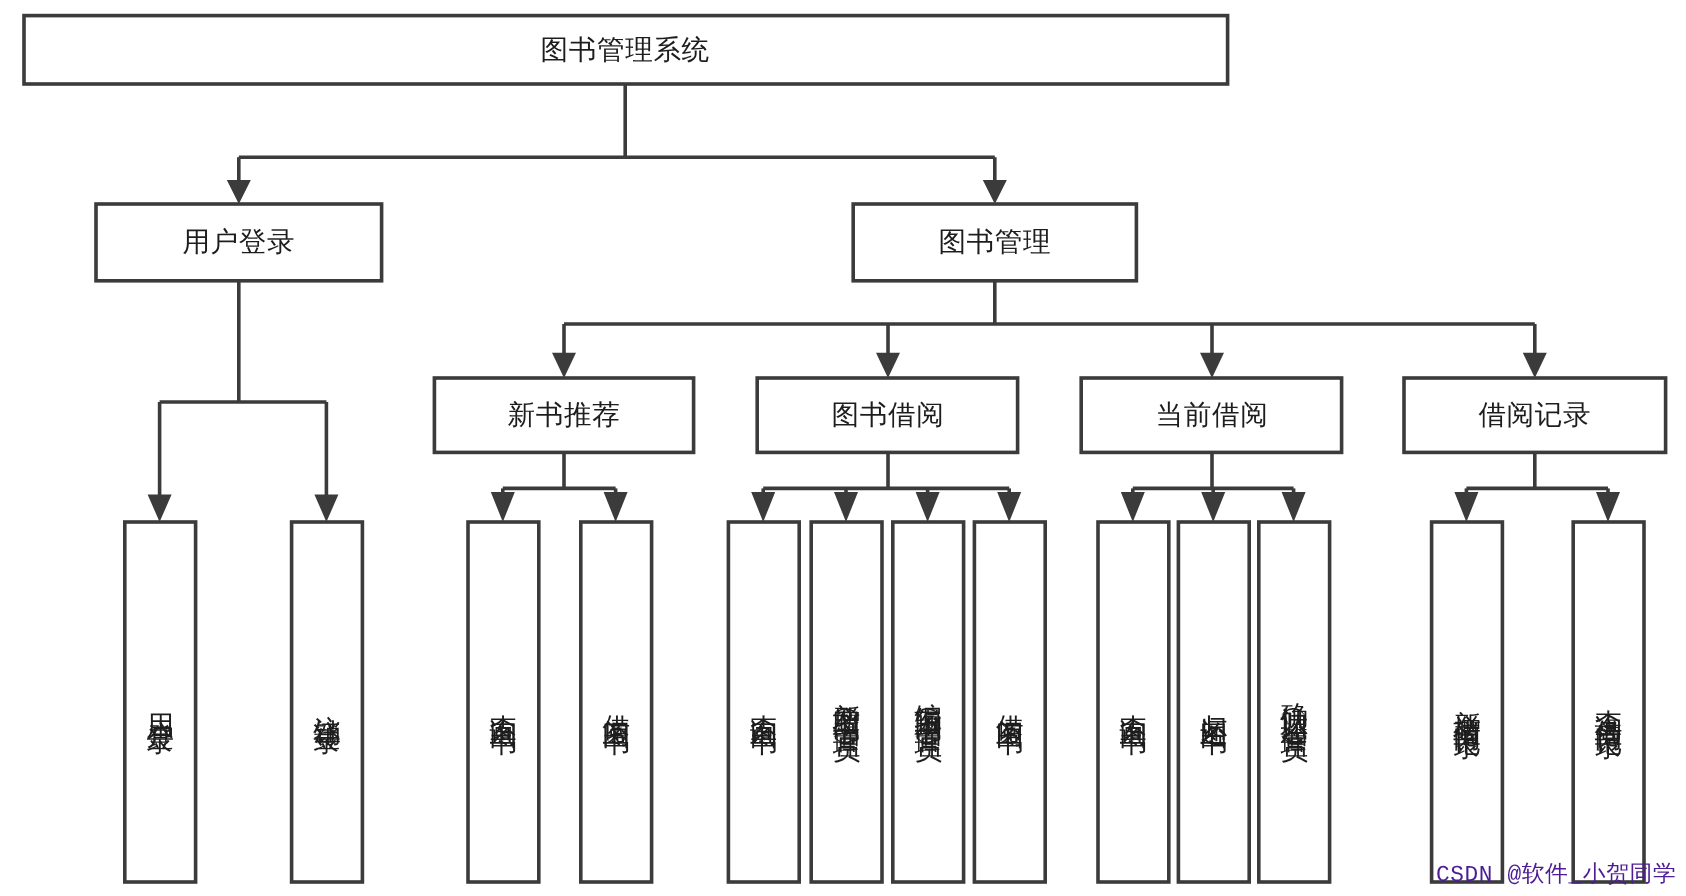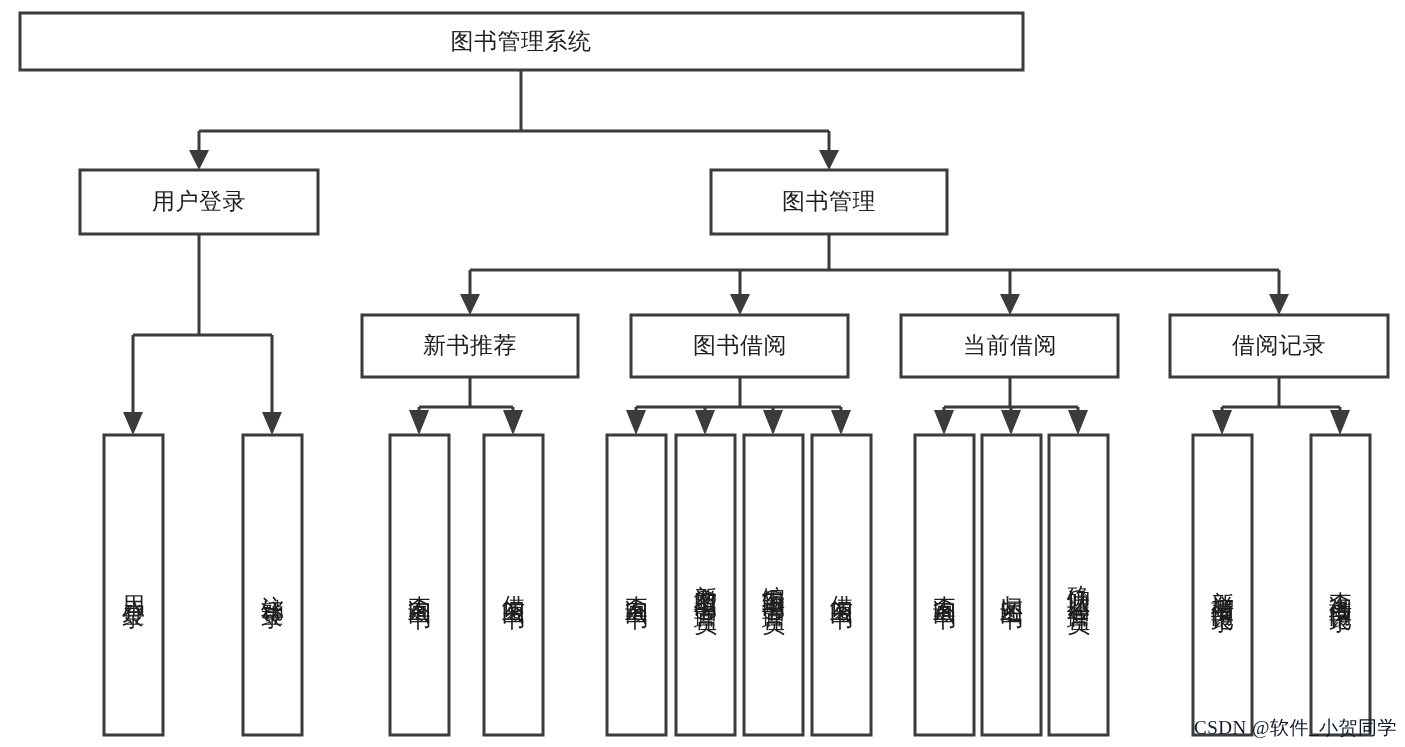--- a/index.html
+++ b/index.html
@@ -46,23 +46,23 @@
     font-size: 23px;
     fill: #1d1d1d;
     text-anchor: middle;
     dominant-baseline: middle;
     letter-spacing: 0.5px;
   }
   .watermark-text {
     position: absolute;
     right: 8px;
     bottom: 6px;
-    font-family: Liberation Serif, serif;
+    font-family: Liberation Mono, monospace;
     font-size: 19px;
-    color: #0f172a;
+    color: #4c1d95;
     letter-spacing: 0.5px;
     white-space: nowrap;
     pointer-events: none;
   }
   .leaf-fo {
     overflow: visible;
   }
   .leaf-fo-inner {
     width: 100%;
     height: 100%;

